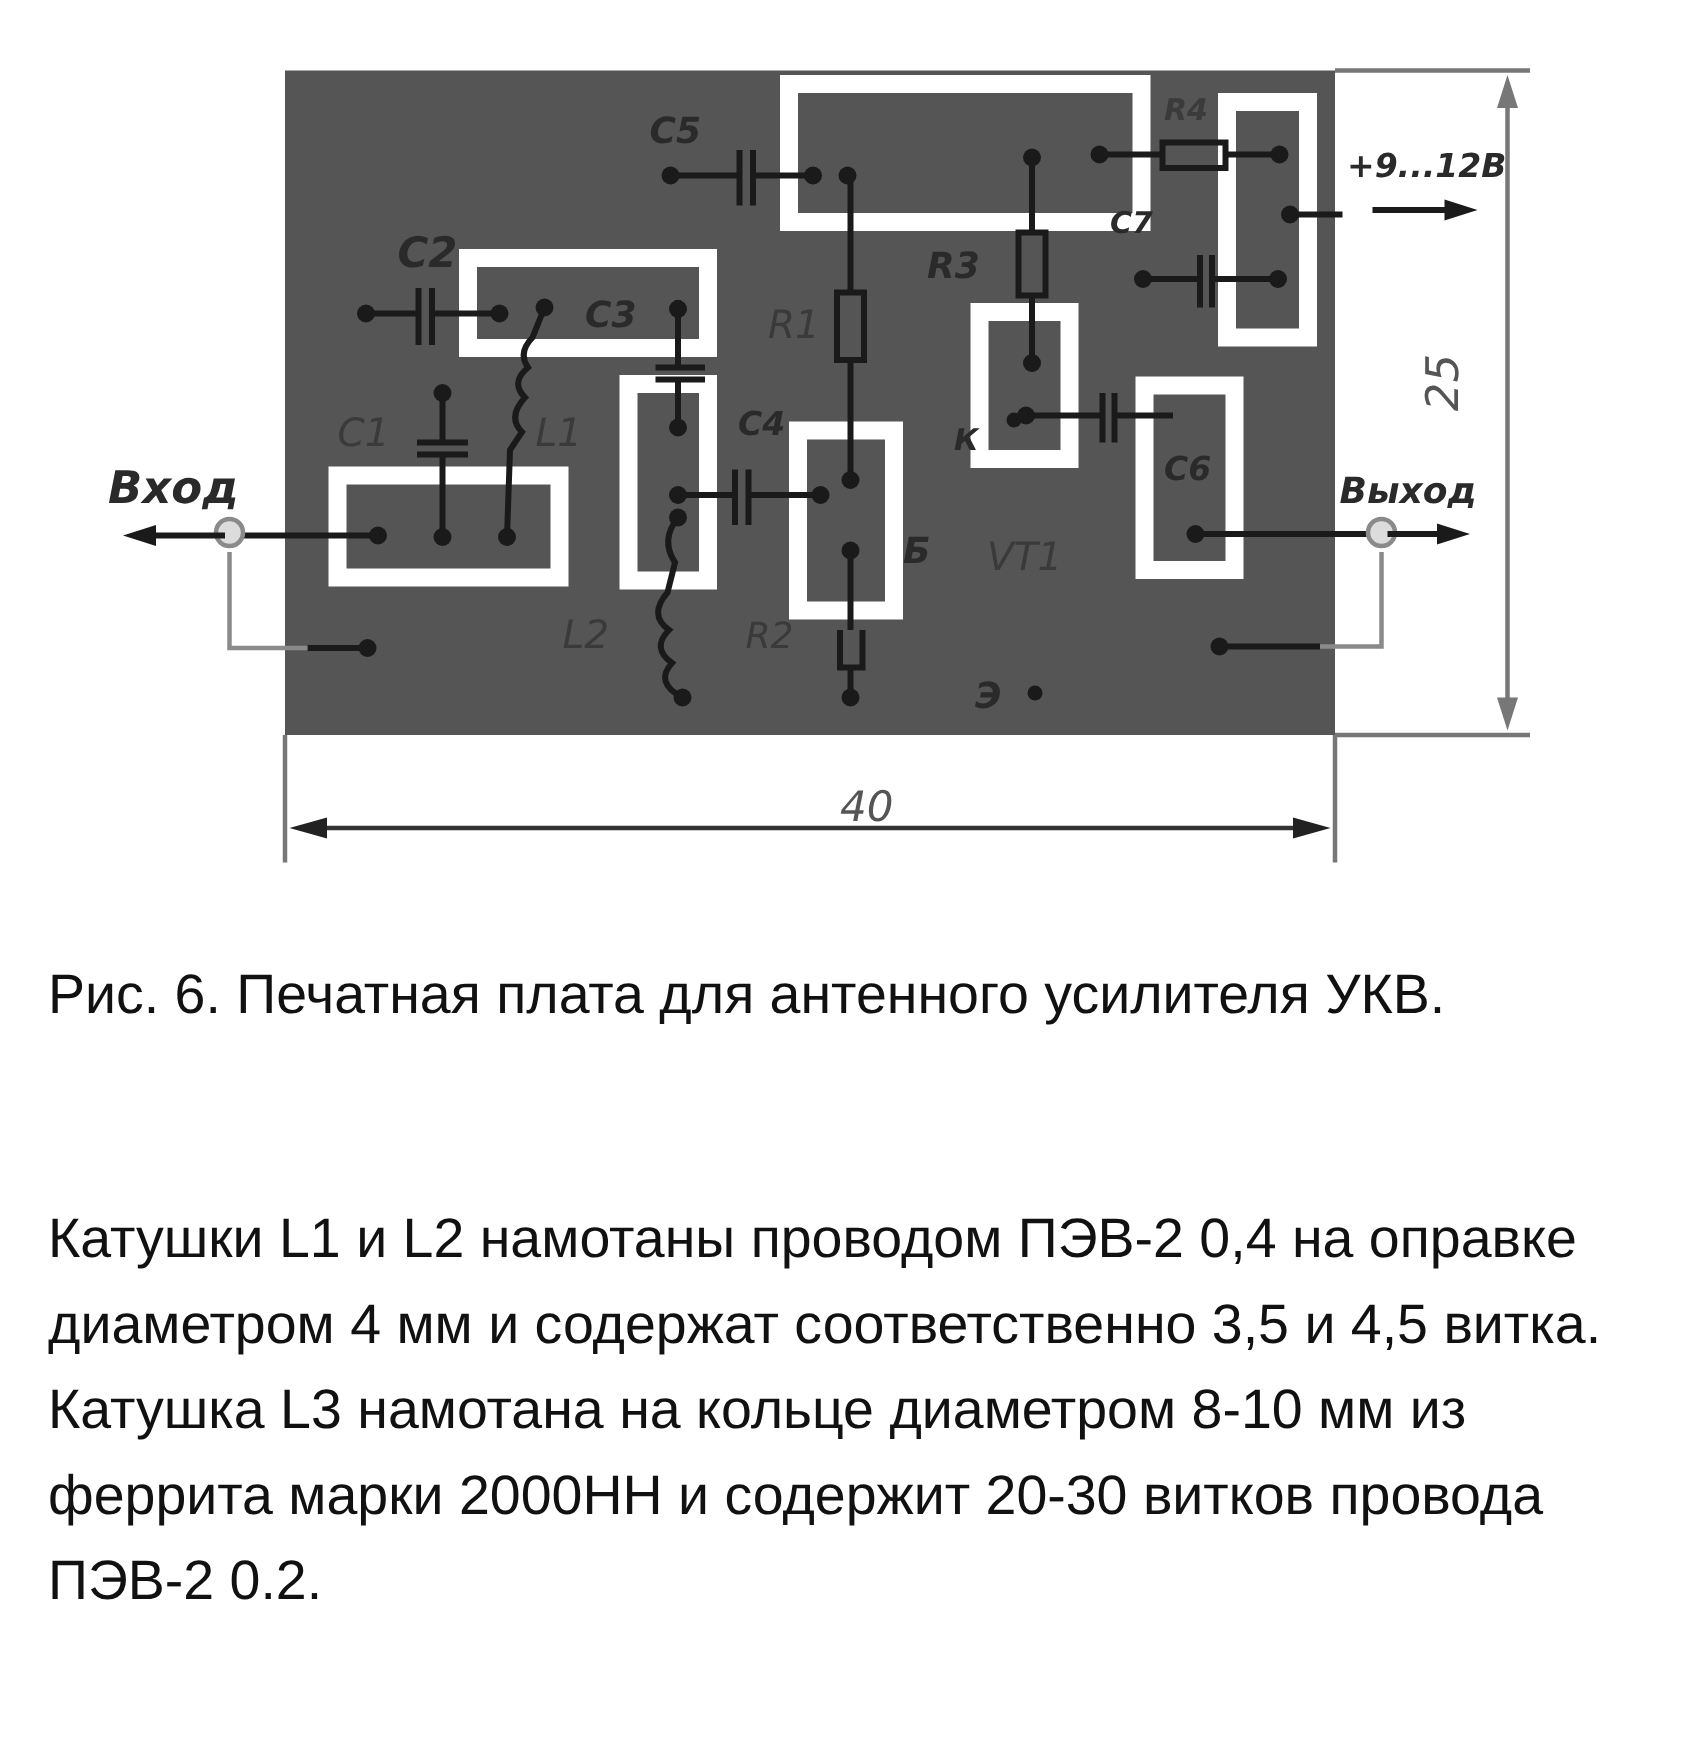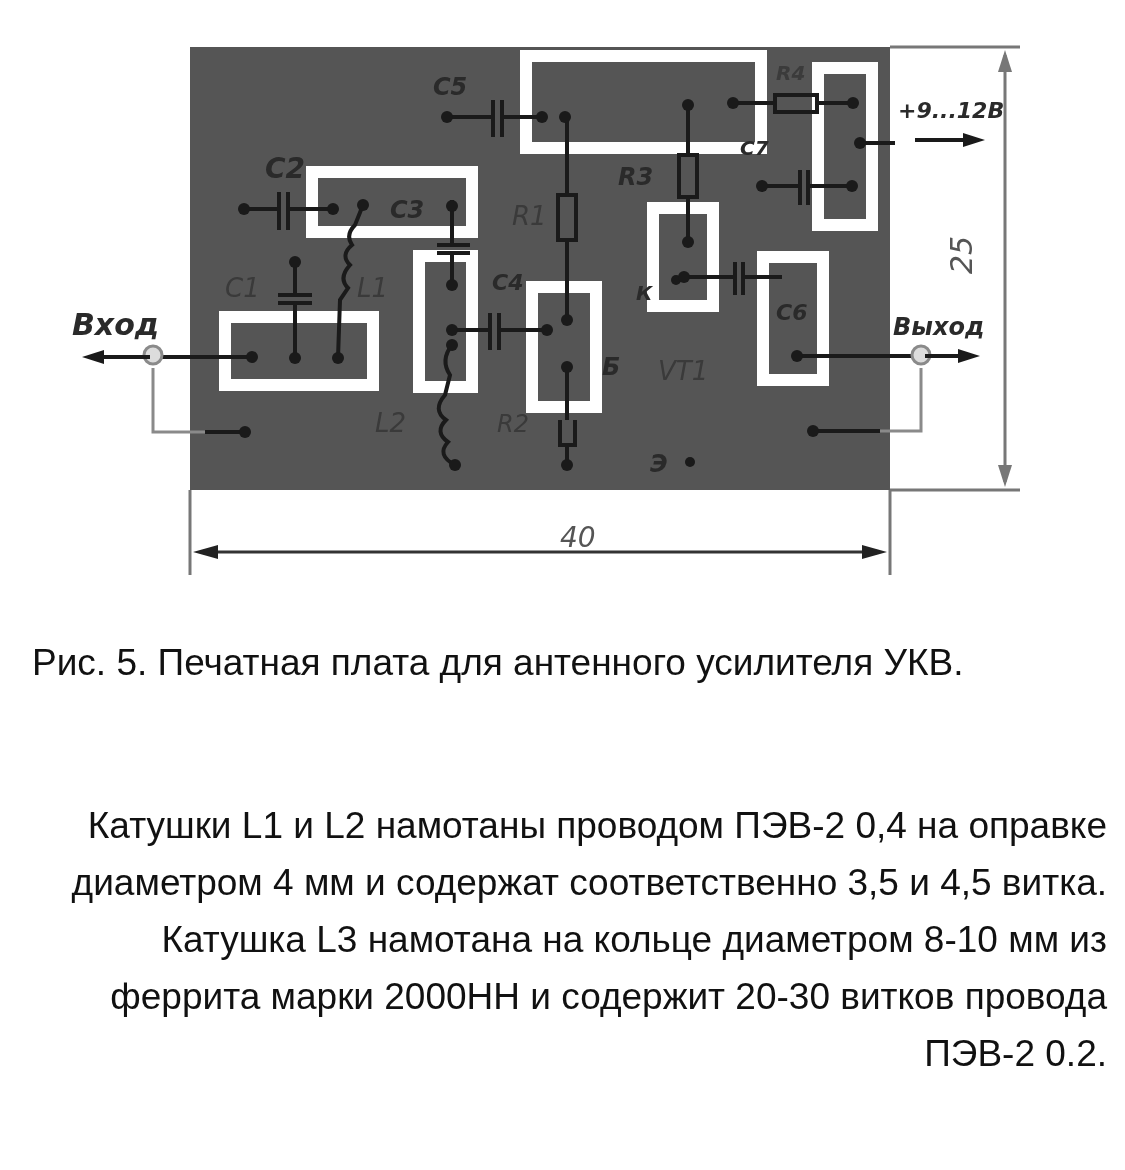--- a/index.html
+++ b/index.html
@@ -7,21 +7,21 @@
     .figure { position: absolute; left: 0; top: 0; width: 1125px; height: 600px; }
     .figure svg { display: block; }
     .caption {
       position: absolute; left: 32px; top: 636px; width: 1060px;
       font-family: "Liberation Sans", sans-serif; font-size: 37px; line-height: 54px;
       color: #111111; margin: 0;
     }
     .body-text {
       position: absolute; left: 32px; top: 797px; width: 1075px;
       font-family: "Liberation Sans", sans-serif; font-size: 37px; line-height: 57px;
-      color: #111111; margin: 0; text-align: right;
+      color: #111111; margin: 0;
     }
     .lbl { font-family: "DejaVu Sans", sans-serif; font-style: italic; font-weight: bold; fill: #2a2a2a; }
     .lbl-light { font-family: "DejaVu Sans", sans-serif; font-style: italic; fill: #3a3a3a; }
     .dim { font-family: "DejaVu Sans", sans-serif; font-style: italic; fill: #555; }
   </style>
 </head>
 <body>
 
 <div class="figure">
   <svg width="1125" height="600" viewBox="0 0 1125 600" xmlns="http://www.w3.org/2000/svg">
@@ -185,14 +185,14 @@
     <text class="lbl" x="776" y="80" font-size="20" fill-opacity="0.6">R4</text>
     <text class="lbl-light" x="658" y="380" font-size="26">VT1</text>
     <text class="lbl" x="602" y="375" font-size="24">Б</text>
     <text class="lbl" x="636" y="300" font-size="20">К</text>
     <text class="lbl" x="650" y="472" font-size="24">Э</text>
     <text class="dim" x="560" y="547" font-size="28">40</text>
     <text class="dim" x="0" y="0" font-size="30" transform="translate(972,255) rotate(-90)" text-anchor="middle">25</text>
   </svg>
 </div>
 
-<p class="caption">Рис. 5. Печатная плата для антенного усилителя УКВ.</p>
+<p class="caption">Рис. 6. Печатная плата для антенного усилителя УКВ.</p>
 <p class="body-text">Катушки L1 и L2 намотаны проводом ПЭВ-2 0,4 на оправке диаметром 4 мм и содержат соответственно 3,5 и 4,5 витка. Катушка L3 намотана на кольце диаметром 8-10 мм из феррита марки 2000НН и содержит 20-30 витков провода ПЭВ-2 0.2.</p>
 
 </body></html>

